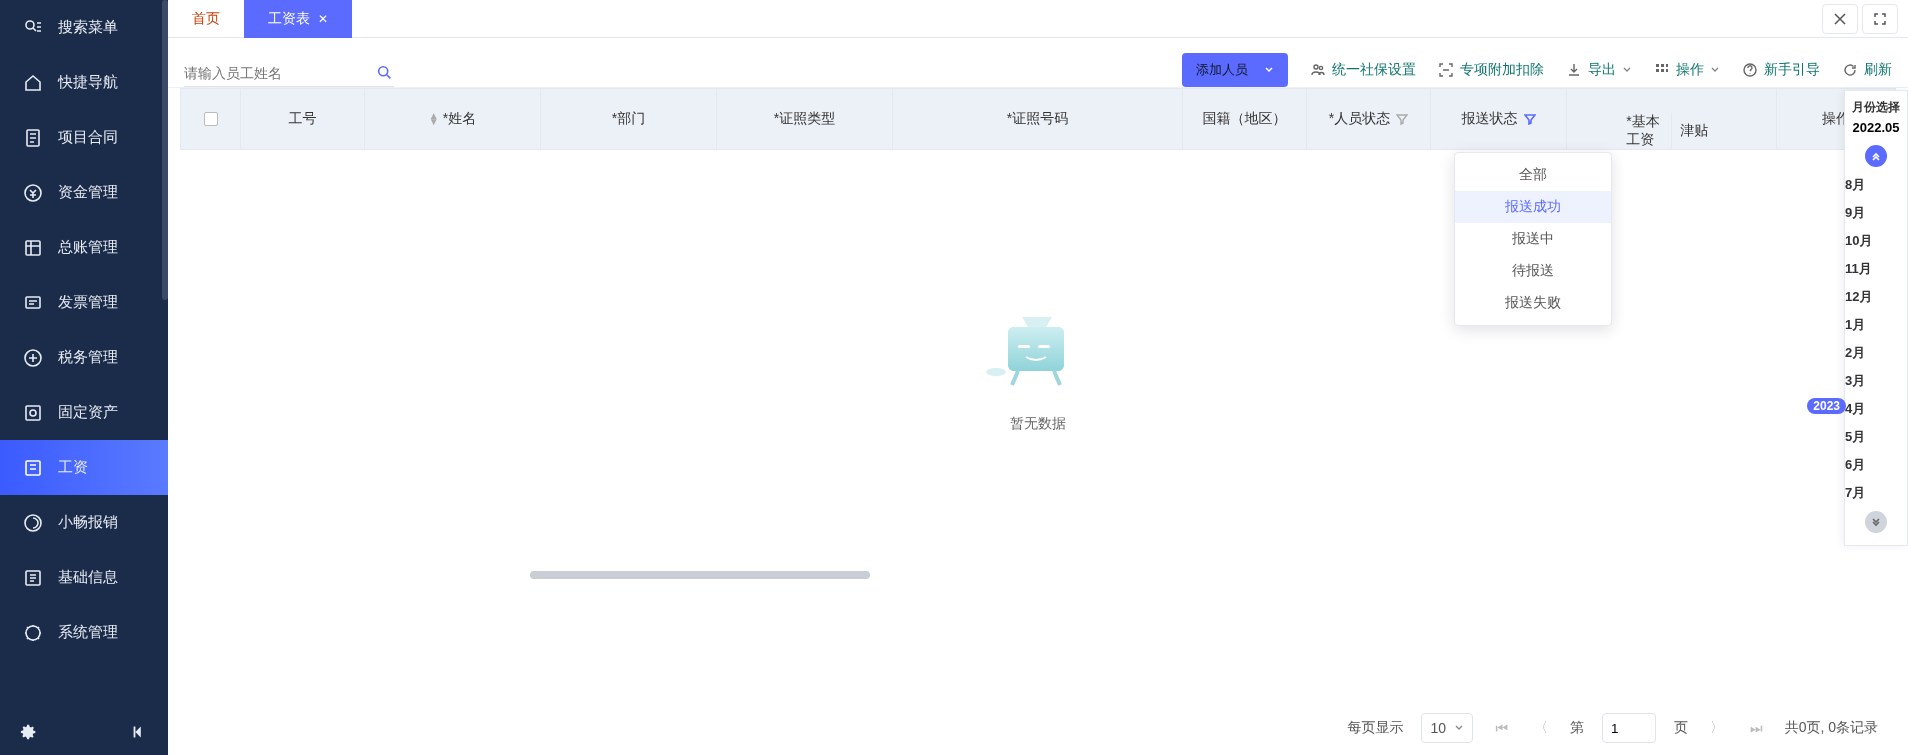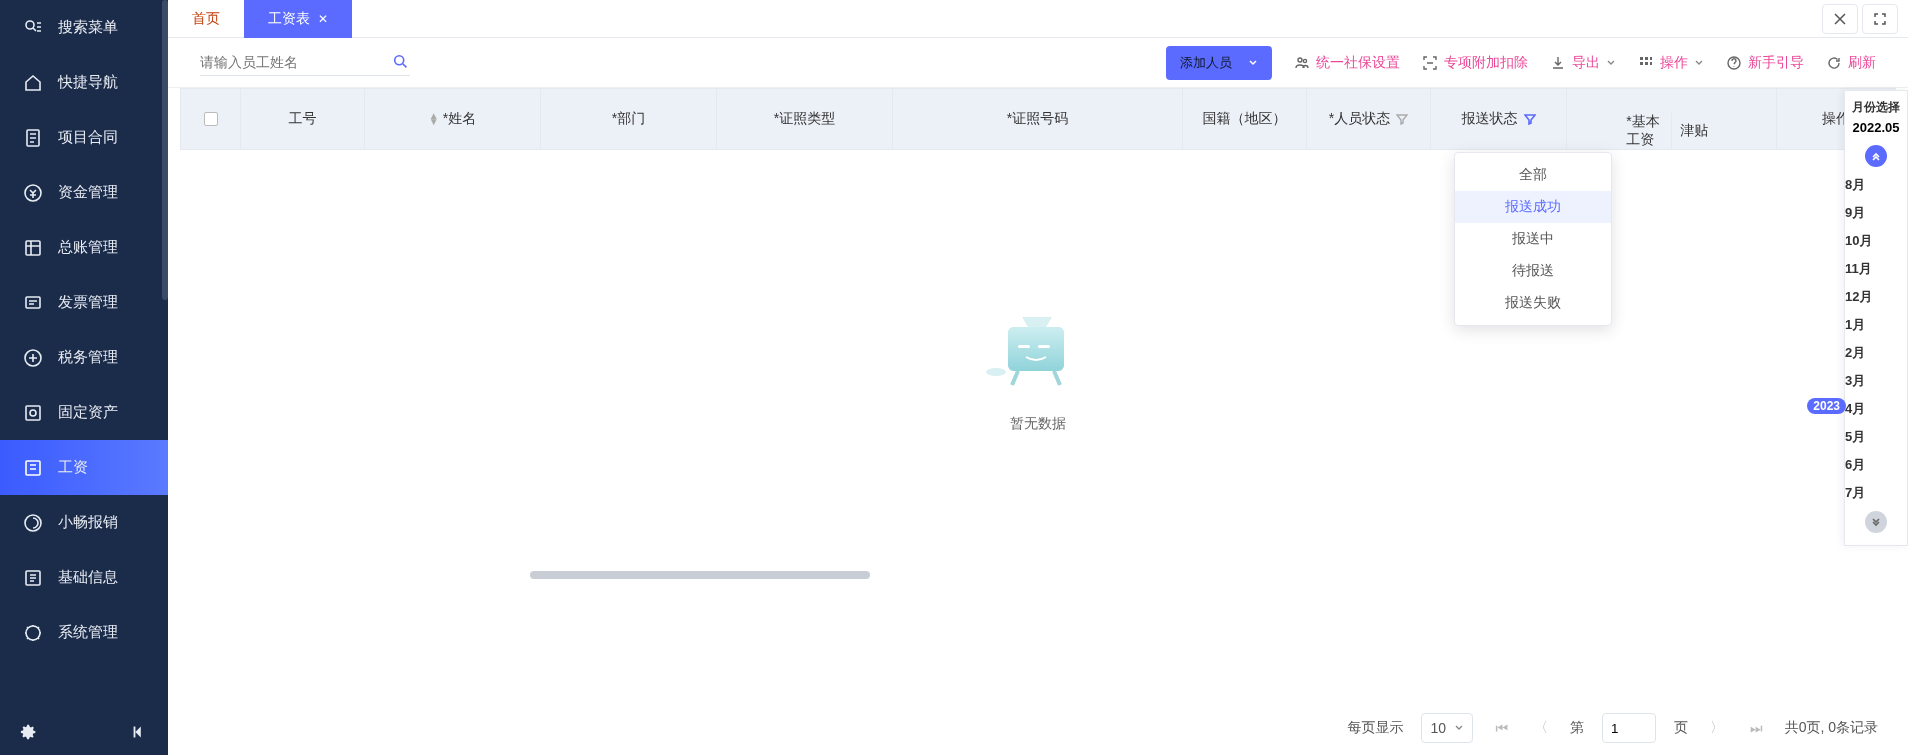--- a/index.html
+++ b/index.html
@@ -19,27 +19,27 @@
 
   
   .tabbar { height: 38px; background: #fff; display: flex; align-items: stretch; box-shadow: inset 0 -1px 0 #e5e8ef; }
   .tab { padding: 0 24px; display: flex; align-items: center; gap: 8px; font-size: 14px; color: #c2410c; cursor:pointer; }
   .tab.active { background: #5b6bff; color: #fff; }
   .tab-close { font-size: 12px; }
   .tab-actions { margin-left: auto; display:flex; align-items:center; gap: 4px; padding-right: 10px;}
   .tab-actions .btn-icon { width: 36px; height: 30px; display:flex; align-items:center; justify-content:center; border:1px solid #e5e8ef; border-radius:4px; cursor:pointer; background:#fff;}
 
   
-  .toolbar { height: 50px; display:flex; align-items:center; padding: 0 32px; gap: 10px; border-bottom: 1px solid #eef0f4;}
+  .toolbar { height: 50px; display:flex; align-items:flex-end; padding: 0 16px; gap: 10px; border-bottom: 1px solid #eef0f4;}
   .search-wrap { display:flex; align-items:center; border-bottom:1px solid #dfe3ea; width: 210px; padding: 4px 0;}
   .search-wrap input { border:none; outline:none; flex:1; font-size:14px; background:transparent;}
   .search-wrap .sicon { color: #5b6bff; }
   .toolbar-right { margin-left:auto; display:flex; align-items:center; gap: 22px;}
   .btn-primary { background:#5b6bff; color:#0f172a; height:34px; padding:0 14px; border-radius:4px; display:flex; align-items:center; gap:16px; cursor:pointer;}
-  .tool-link { display:flex; align-items:center; gap:6px; color:#ec4899; cursor:pointer; font-size:14px;}
+  .tool-link { display:flex; align-items:center; gap:6px; color:#0f766e; cursor:pointer; font-size:14px;}
   .tool-link .ticon { width:16px; height:16px; display:flex; align-items:center; justify-content:center; color:#666;}
 
   
   .table-wrap { flex:1; position:relative; overflow:hidden; padding: 0 12px;}
   .thead { display:flex; background:#ecf0f7; height:62px; border:1px solid #e5e8ef; }
   .th { display:flex; align-items:center; justify-content:center; border-right:1px solid #e5e8ef; font-size:14px; color:#333; position:relative;}
   .th .sort { color:#aaa; font-size:10px; margin-right:4px; display:flex; flex-direction:column; line-height:6px;}
   .th .filter { color:#aaa; margin-left:6px;}
   .th .filter.active { color:#5b6bff; }
   .th-split { display:flex; flex-direction:column; }

